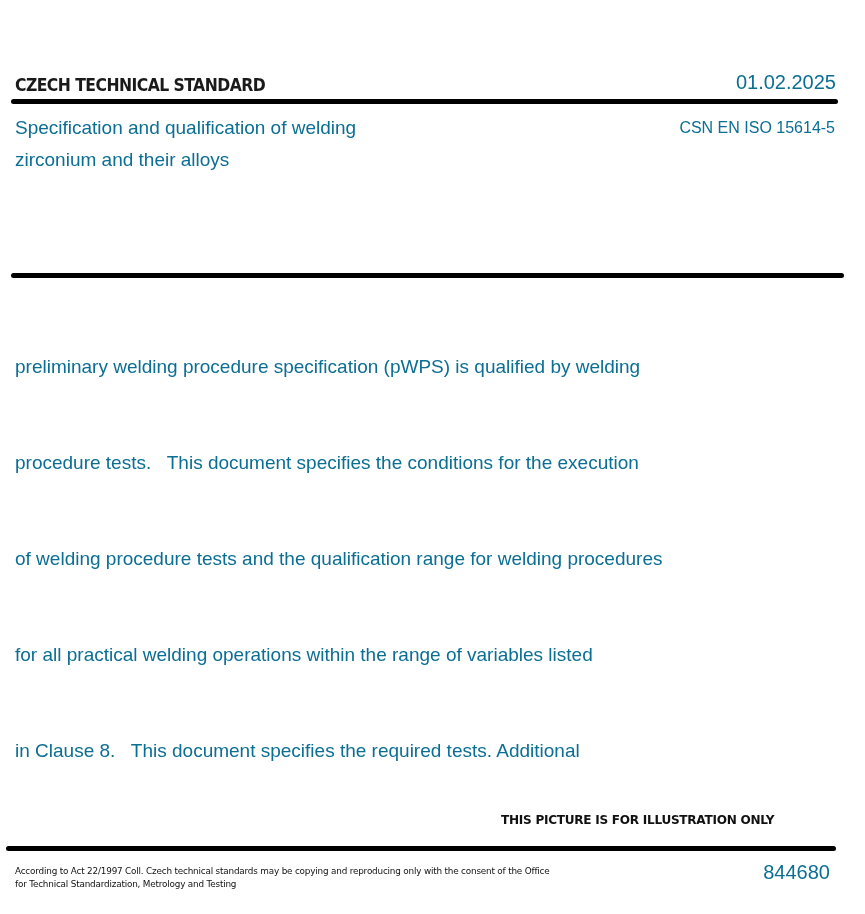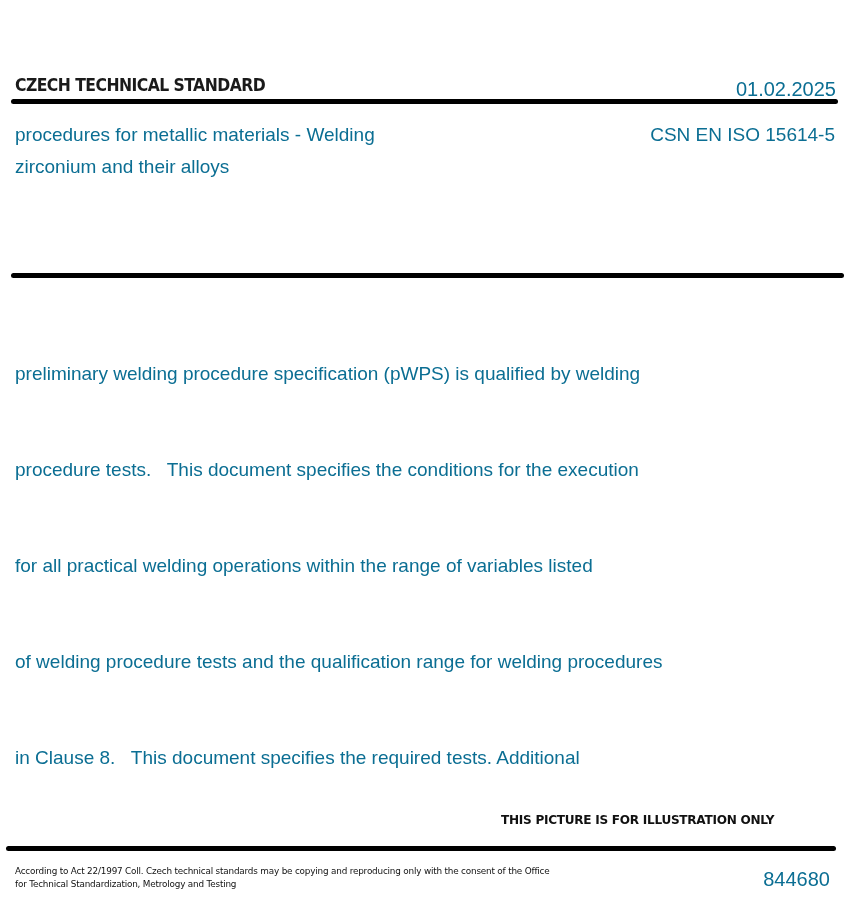--- a/index.html
+++ b/index.html
@@ -7,21 +7,21 @@
       padding: 0;
       background: #ffffff;
     }
     body {
       width: 865px;
       height: 914px;
       position: relative;
       overflow: hidden;
       font-family: "Liberation Sans", sans-serif;
     }
-    .teal { color: #0b6e93; margin-top: 7px; }
+    .teal { color: #0b6e93; }
     .header-label {
       position: absolute;
       left: 15px;
       top: 75px;
       font-family: "DejaVu Sans", sans-serif;
       font-weight: bold;
       font-size: 17px;
       color: #1a1a1a;
       letter-spacing: -0.6px;
       transform: scaleX(0.92);
@@ -48,21 +48,21 @@
       top: 112px;
       width: 470px;
       font-size: 19px;
       line-height: 32px;
     }
     .code-block {
       position: absolute;
       right: 30px;
       top: 112px;
       text-align: right;
-      font-size: 19px;
+      font-size: 16px;
       line-height: 32px;
     }
     .abstract {
       position: absolute;
       left: 15px;
       top: 287px;
       width: 770px;
       font-size: 19px;
       line-height: 32px;
       white-space: pre-wrap;
@@ -104,35 +104,35 @@
 </head>
 <body>
 
 <div>
 
   <div class="header-label">CZECH TECHNICAL STANDARD</div>
   <div class="header-date teal">01.02.2025</div>
   <div class="rule rule-top"></div>
 
   <div class="title-block teal">
-    <div>procedures for metallic materials - Welding</div>
+    <div>Specification and qualification of welding</div>
     <div>zirconium and their alloys</div>
   </div>
 
   <div class="code-block teal">
     <div>CSN EN ISO 15614-5</div>
   </div>
 
   <div class="rule rule-mid"></div>
 
   <div class="abstract teal">
     <span class="line">preliminary welding procedure specification (pWPS) is qualified by welding</span>
     <span class="line">procedure tests.   This document specifies the conditions for the execution</span>
+    <span class="line">of welding procedure tests and the qualification range for welding procedures</span>
     <span class="line">for all practical welding operations within the range of variables listed</span>
-    <span class="line">of welding procedure tests and the qualification range for welding procedures</span>
     <span class="line">in Clause 8.   This document specifies the required tests. Additional</span>
     
     
     
     
     
     
     
     
   </div>

